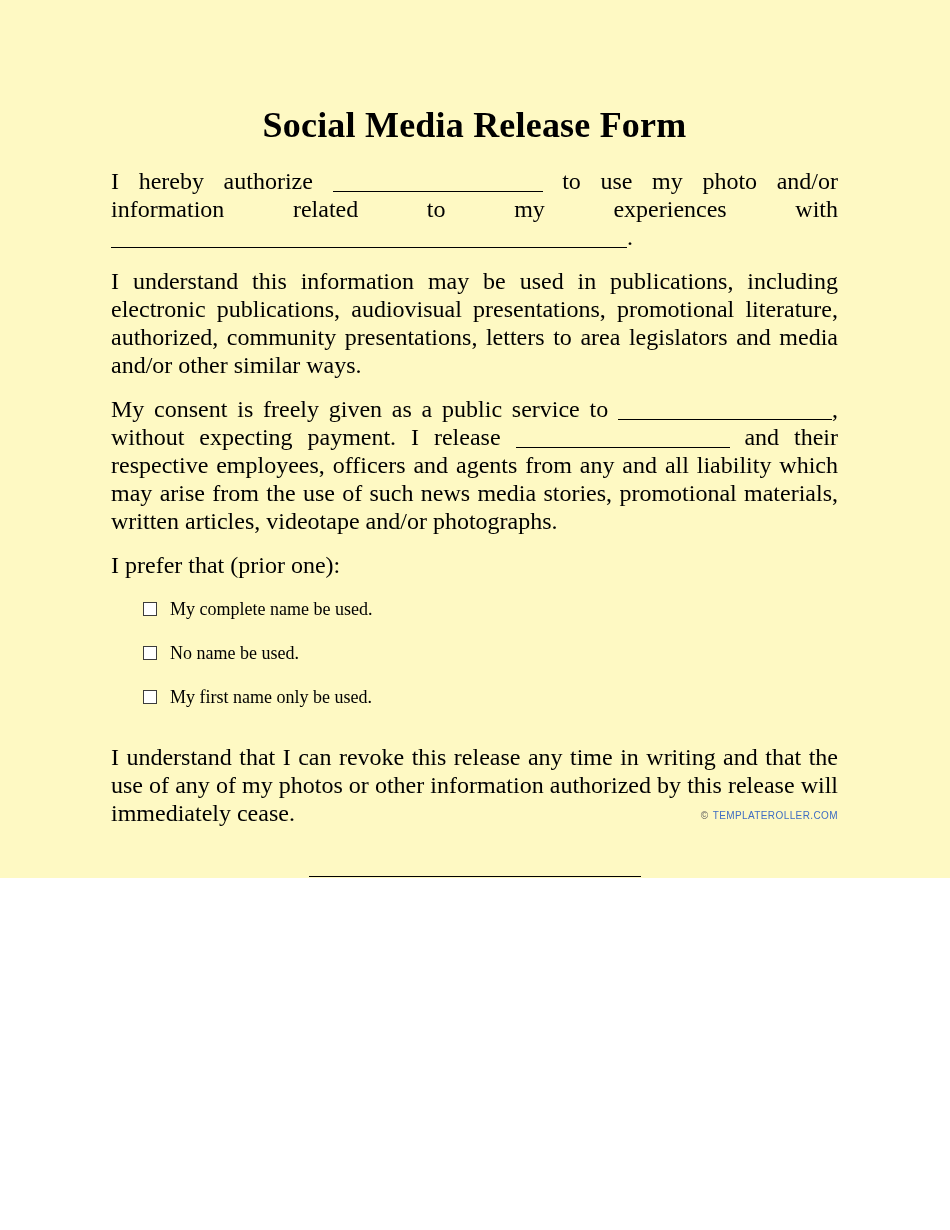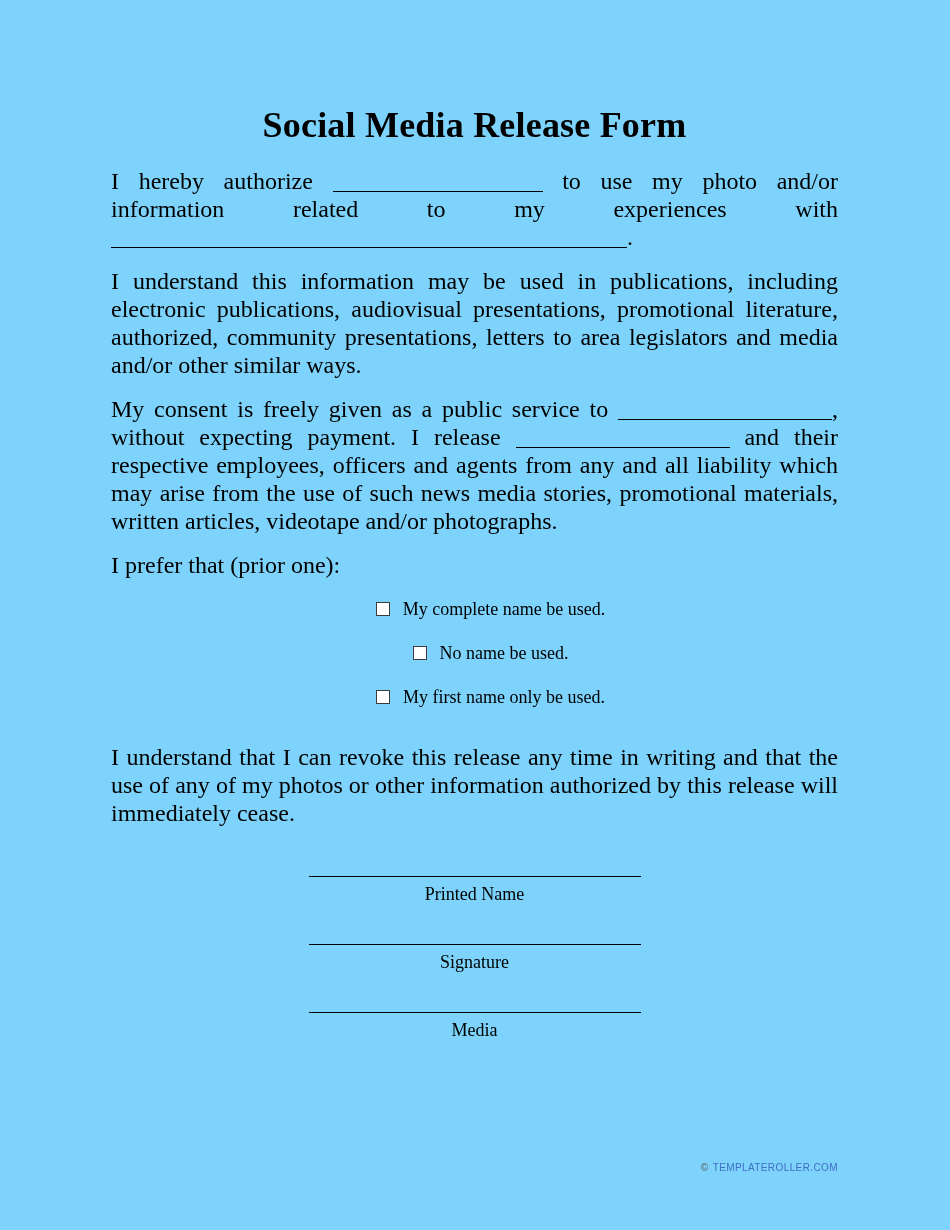--- a/index.html
+++ b/index.html
@@ -1,21 +1,21 @@
 <!DOCTYPE html>
 <html><head>
 <meta charset="utf-8">
 <style>
   * { box-sizing: border-box; }
   html, body { margin: 0; padding: 0; background: #ffffff; }
   .page {
     position: relative;
     width: 950px;
-    height: 1230px;
-    background: #7dd3fc;
+    height: 878px;
+    background: #fef9c3;
     font-family: "Liberation Serif", "DejaVu Serif", serif;
     color: #000000;
     overflow: hidden;
   }
   .content {
     padding: 104px 112px 0 111px;
   }
   h1.doc-title {
     margin: 0 0 20px 0;
     text-align: center;
@@ -44,21 +44,20 @@
   ul.choice-list {
     list-style: none;
     margin: 12px 0 16px 0;
     padding: 0;
   }
   ul.choice-list li {
     margin: 0 0 0 32px;
     padding: 0 0 16px 0;
     font-size: 18px;
     line-height: 28px;
-    text-align: center;
   }
   .checkbox-box {
     display: inline-block;
     width: 14px;
     height: 14px;
     border: 1.5px solid #3c3c3c;
     margin-right: 13px;
     vertical-align: -1px;
     background: #ffffff;
   }

